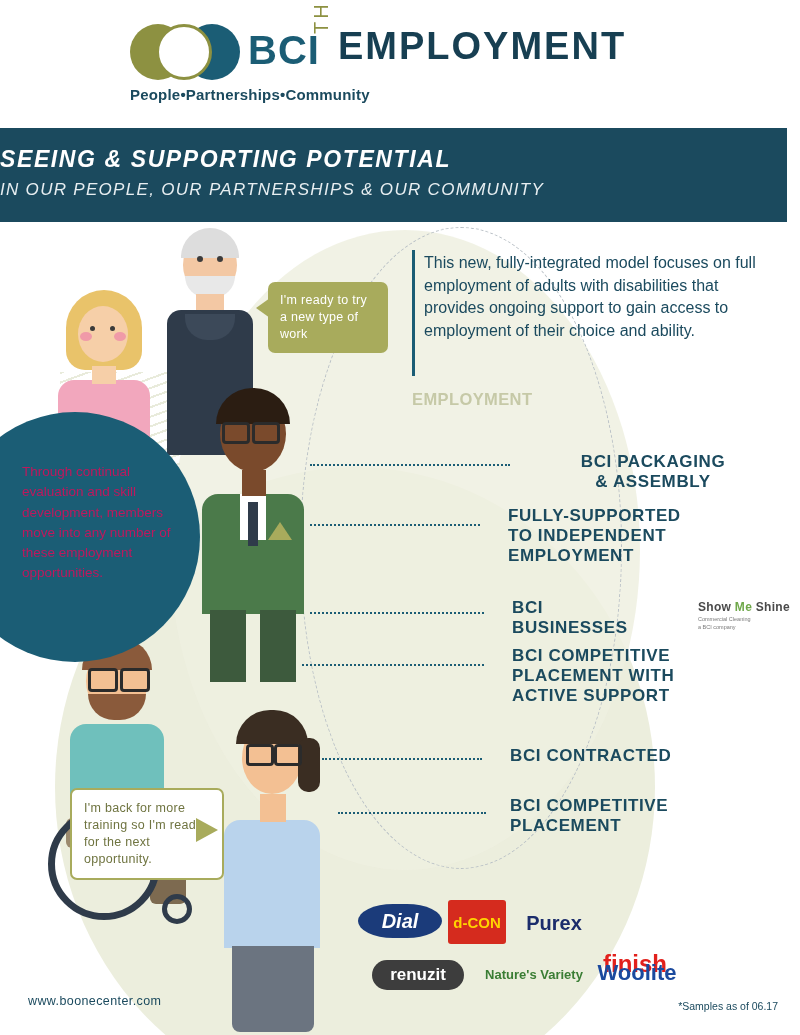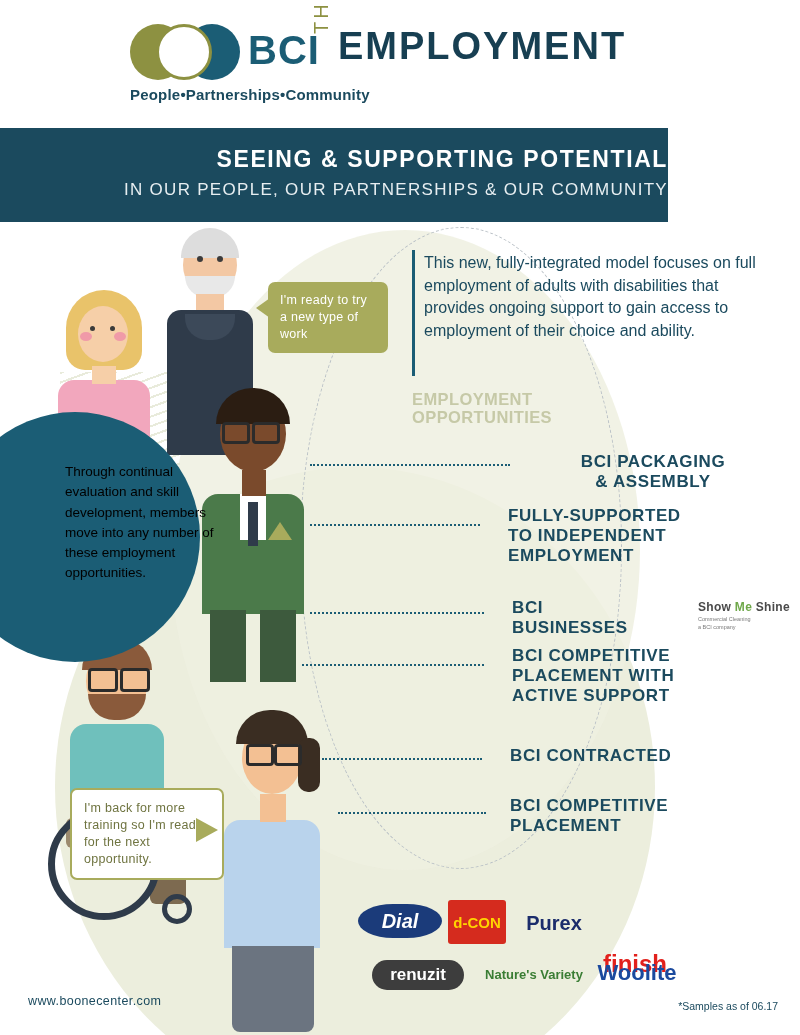--- a/index.html
+++ b/index.html
@@ -19,21 +19,21 @@
   .circ.c{left:54px;background:#1b5d75;}
   .logo-bci{position:absolute;left:118px;top:4px;font-size:40px;font-weight:bold;color:#1b5d75;letter-spacing:1px;}
   .logo-tag{position:absolute;left:0;top:62px;width:170px;text-align:center;font-size:15px;font-weight:bold;color:#1b4a5e;letter-spacing:.2px;}
   .title-the{position:absolute;left:310px;top:34px;font-size:20px;letter-spacing:3px;color:#8d9141;
              transform:rotate(-90deg);transform-origin:left top;}
   .title-main{position:absolute;left:338px;top:26px;}
   .title-main .l1{font-size:38px;font-weight:bold;letter-spacing:2px;color:#173f52;line-height:1.08;}
   .title-main .l2{font-size:38px;font-weight:bold;letter-spacing:2px;color:#173f52;line-height:1.08;}
 
   
-  .banner{position:absolute;left:0;top:128px;width:668px;height:94px;background:#1b4a5e;color:#ffffff;text-align:right;}
+  .banner{position:absolute;left:0;top:128px;width:787px;height:94px;background:#1b4a5e;color:#ffffff;text-align:left;font-style:italic;}
   .banner .b1{margin-top:18px;font-size:23px;font-weight:bold;letter-spacing:1.6px;}
   .banner .b2{margin-top:7px;font-size:17px;letter-spacing:1.3px;color:#e7eef1;}
 
   
   .body{position:absolute;left:0;top:222px;width:800px;height:813px;background:#ffffff;overflow:hidden;}
   .blob{position:absolute;left:55px;top:245px;width:600px;height:640px;border-radius:50%;background:#eceedd;}
   .blob2{position:absolute;left:170px;top:8px;width:470px;height:640px;border-radius:50%;background:#eef0e1;opacity:.85;}
   .stripes{position:absolute;left:60px;top:150px;width:120px;height:230px;
       background:repeating-linear-gradient(160deg,#e3e6d2 0 2px,transparent 2px 9px);opacity:.8;}
   .dashcirc{position:absolute;left:300px;top:5px;width:320px;height:640px;border-radius:50%;border:1px dashed #b9c0c6;}
@@ -53,21 +53,21 @@
   .opp .lbl{position:absolute;font-weight:bold;color:#1b4a5e;font-size:17px;line-height:1.18;letter-spacing:.6px;}
 
   
   .bubble{position:absolute;background:#a8ab5c;color:#ffffff;border-radius:7px;padding:10px 12px;
           font-size:12.5px;line-height:1.35;letter-spacing:.3px;}
   .bubble.white{background:#ffffff;color:#6f7440;border:2px solid #a8ab5c;}
   .bub-tail{position:absolute;width:0;height:0;}
 
   
   .tealcirc{position:absolute;left:-50px;top:190px;width:250px;height:250px;border-radius:50%;background:#1b5d75;}
-  .tealtxt{position:absolute;left:22px;top:240px;width:160px;color:#000000;font-size:13.5px;line-height:1.5;margin-left:43px;}
+  .tealtxt{position:absolute;left:22px;top:240px;width:160px;color:#be185d;font-size:13.5px;line-height:1.5;}
 
   
   .brands-title{position:absolute;left:330px;top:628px;width:330px;font-size:14.5px;line-height:1.35;color:#1b4a5e;}
   .brand{position:absolute;display:flex;align-items:center;justify-content:center;font-weight:bold;}
   .url{position:absolute;left:28px;top:772px;font-size:12.5px;color:#1b4a5e;letter-spacing:.4px;}
   .samples{position:absolute;right:22px;top:778px;font-size:10.5px;color:#1b4a5e;}
   .showshine{position:absolute;left:698px;top:378px;width:92px;}
   .showshine .s1{font-size:12px;font-weight:bold;color:#4a4a4a;letter-spacing:.3px;}
   .showshine .s2{font-size:5.5px;color:#7a7a7a;margin-top:2px;}
 
@@ -177,21 +177,20 @@
   <div class="bub-tail" style="left:268px;top:300px;border-left:12px solid transparent;border-right:12px solid transparent;border-bottom:18px solid #a8ab5c;"></div>
 
   <div class="bubble white" style="left:70px;top:566px;width:126px;">I'm back for more training so I'm ready for the next opportunity.</div>
   <div class="bub-tail" style="left:196px;top:596px;border-top:12px solid transparent;border-bottom:12px solid transparent;border-left:22px solid #a8ab5c;"></div>
 
   <div class="tealcirc"></div>
   <div class="tealtxt">Through continual evaluation and skill development, members move into any number of these employment opportunities.</div>
 
   <div class="col-emp">
     <div>EMPLOYMENT</div>
-    <div>OPPORTUNITIES</div>
   </div>
 
   <div class="opp" style="left:310px;top:230px;">
     <div class="dots" style="width:200px;"></div>
     <div class="lbl" style="left:228px;top:0;width:230px;white-space:pre-line;text-align:center;">BCI PACKAGING
 &amp; ASSEMBLY</div>
   </div>
   <div class="opp" style="left:310px;top:290px;">
     <div class="dots" style="width:170px;"></div>
     <div class="lbl" style="left:198px;top:-6px;width:240px;white-space:pre-line;">FULLY-SUPPORTED

